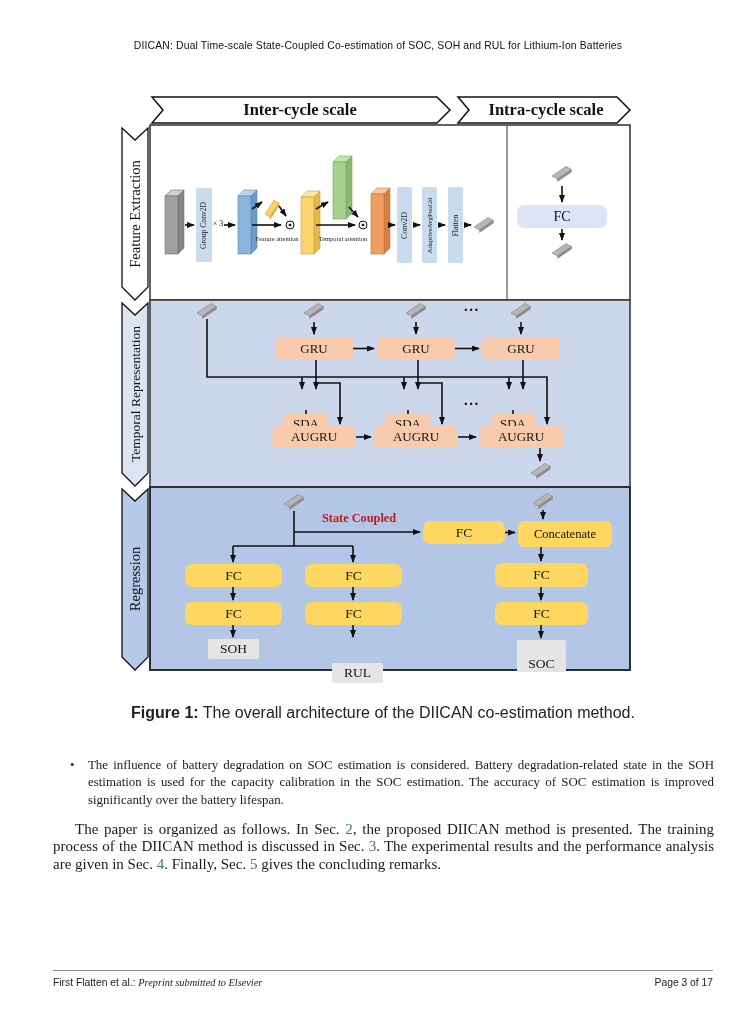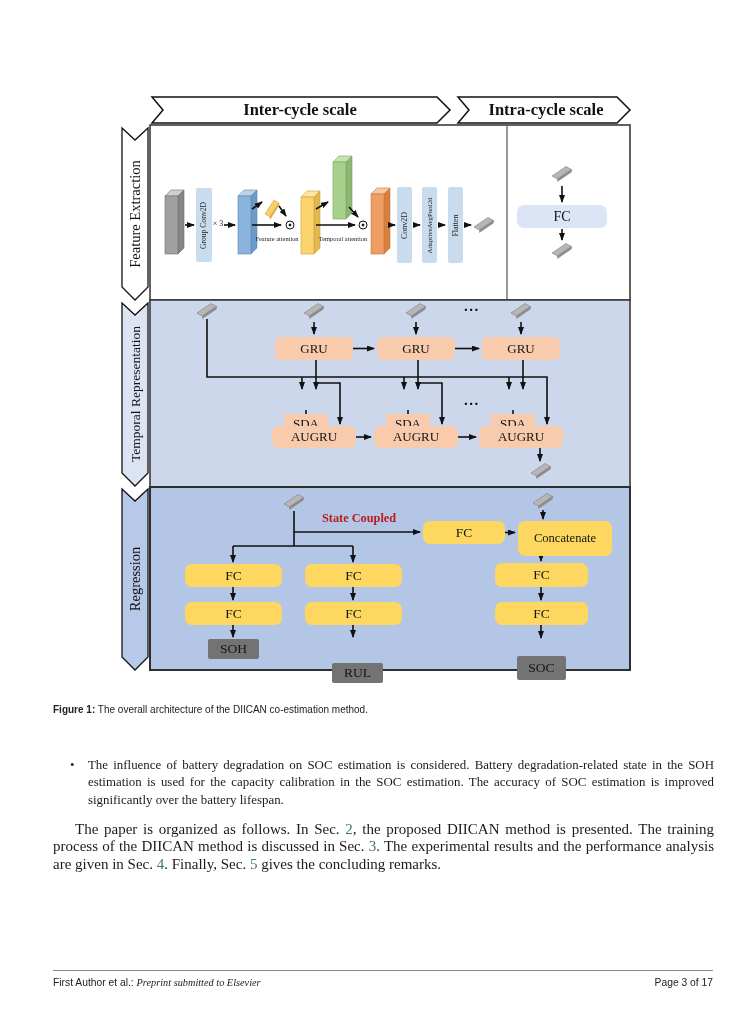--- a/index.html
+++ b/index.html
@@ -3,22 +3,22 @@
 <meta charset="utf-8">
 <style>
   html,body{margin:0;padding:0;background:#ffffff;}
   .page{position:relative;width:756px;height:1031px;background:#fff;overflow:hidden;
         font-family:"Liberation Serif",serif;color:#1b1b1b;}
   .abs{position:absolute;}
 
   
   .header{left:0;top:40px;width:756px;text-align:center;
           font-family:"Liberation Sans",sans-serif;font-size:10.4px;letter-spacing:.15px;color:#111;}
-  .caption{left:53px;top:704px;width:660px;
-           font-family:"Liberation Sans",sans-serif;font-size:10px;color:#222;}
+  .caption{left:53px;top:704px;width:660px;text-align:center;
+           font-family:"Liberation Sans",sans-serif;font-size:16px;color:#222;}
   .caption .cap-label{font-weight:bold;}
   .footer-rule{left:53px;top:970px;width:660px;border-top:1px solid #8a8a8a;height:0;}
   .footer{left:53px;top:977px;width:660px;display:flex;justify-content:space-between;
           font-family:"Liberation Sans",sans-serif;font-size:10.3px;color:#222;}
   .footer .preprint{font-family:"Liberation Serif",serif;font-style:italic;}
 
   
   .bullet-row{left:70px;top:757px;width:644px;display:flex;align-items:flex-start;
               font-size:12.9px;line-height:17.4px;}
   .bullet-glyph{width:18px;flex:0 0 18px;}
@@ -26,33 +26,34 @@
   .org-para{left:53px;top:821px;width:661px;text-align:justify;text-indent:22px;
             font-size:15px;line-height:17.4px;}
   .seclink{color:#3e7a52;}
 
   
   .dbox{position:absolute;display:flex;align-items:center;justify-content:center;
         font-family:"Liberation Serif",serif;color:#141414;}
   .peach{background:#f8cbad;border-radius:6px;font-size:13px;}
   .peach-sq{background:#f8cbad;border-radius:2px;font-size:13px;margin-top:24px;}
   .gold{background:#fdd75f;border-radius:7px;font-size:13.5px;}
-  .gold-sq{background:#737373;border-radius:2px;font-size:13.5px;}
+  .gold-sq{background:#e5e5e5;border-radius:2px;font-size:13.5px;}
   .fc-intra{background:#dbe5f5;border-radius:7px;font-size:14px;}
   .convrect{background:#c9dcee;border-radius:2px;}
   .vtext{transform:rotate(-90deg);white-space:nowrap;font-family:"Liberation Serif",serif;color:#222;}
   .flabel{position:absolute;font-family:"Liberation Serif",serif;color:#222;text-align:center;}
   .dots{position:absolute;font-weight:bold;font-size:15px;letter-spacing:1.5px;color:#111;}
   .statec{position:absolute;font-weight:bold;font-size:12.3px;color:#b91c1c;}
 </style>
 </head>
 <body>
 
 <div class="page">
 
+  <div class="abs header">DIICAN: Dual Time-scale State-Coupled Co-estimation of SOC, SOH and RUL for Lithium-Ion Batteries</div>
 
   <svg class="abs" style="left:0;top:0" width="756" height="1031" viewBox="0 0 756 1031">
     <defs>
       <marker id="ah" viewBox="0 0 8 6" refX="7" refY="3" markerWidth="8" markerHeight="6" orient="auto" markerUnits="userSpaceOnUse">
         <path d="M0,0 L8,3 L0,6 Z" fill="#111"></path>
       </marker>
       <g id="slab">
         <polygon points="0,10 14,0.5 19.5,3.5 5.5,13" fill="#b6b6b6" stroke="#7f7f7f" stroke-width="0.6"></polygon>
         <polygon points="5.5,13 19.5,3.5 19.5,6 5.5,15.5" fill="#8d8d8d" stroke="#7f7f7f" stroke-width="0.4"></polygon>
       </g>
@@ -236,21 +237,21 @@
     <span>AUGRU</span>
   </div>
   <div class="dbox peach" style="left:479px;top:426px;width:84px;height:22px;">
     <span>AUGRU</span>
   </div>
 
   <div class="statec" style="left:322px;top:511px;">State Coupled</div>
   <div class="dbox gold" style="left:423px;top:521px;width:82px;height:23px;">
     <span>FC</span>
   </div>
-  <div class="dbox gold" style="left:518px;top:521px;width:94px;height:35px;font-size:12.6px;">
+  <div class="dbox gold" style="left:518px;top:521px;width:94px;height:26px;font-size:12.6px;border-radius:6px;">
     <span>Concatenate</span>
   </div>
   <div class="dbox gold" style="left:185px;top:564px;width:97px;height:23px;">
     <span>FC</span>
   </div>
   <div class="dbox gold" style="left:305px;top:564px;width:97px;height:23px;">
     <span>FC</span>
   </div>
   <div class="dbox gold" style="left:495px;top:563px;width:93px;height:24px;">
     <span>FC</span>
@@ -263,38 +264,38 @@
   </div>
   <div class="dbox gold" style="left:495px;top:602px;width:93px;height:23px;">
     <span>FC</span>
   </div>
   <div class="dbox gold-sq" style="left:208px;top:639px;width:51px;height:20px;">
     <span>SOH</span>
   </div>
   <div class="dbox gold-sq" style="left:332px;top:639px;width:51px;height:20px;margin-top:24px;">
     <span>RUL</span>
   </div>
-  <div class="dbox gold-sq" style="left:517px;top:656px;width:49px;height:24px;">
+  <div class="dbox gold-sq" style="left:517px;top:640px;width:49px;height:32px;align-items:flex-end;">
     <span>SOC</span>
   </div>
 
   <div class="abs caption">
     <span class="cap-label">Figure 1:</span>
     <span>The overall architecture of the DIICAN co-estimation method.</span>
   </div>
 
   <div class="abs bullet-row">
     <div class="bullet-glyph">•</div>
     <div class="bullet-text">The influence of battery degradation on SOC estimation is considered. Battery degradation-related state in the SOH estimation is used for the capacity calibration in the SOC estimation. The accuracy of SOC estimation is improved significantly over the battery lifespan.</div>
   </div>
 
   <div class="abs org-para"><span>The paper is organized as follows. In Sec. </span><span class="seclink">2</span><span>, the proposed DIICAN method is presented. The training process of the DIICAN method is discussed in Sec. </span><span class="seclink">3</span><span>. The experimental results and the performance analysis are given in Sec. </span><span class="seclink">4</span><span>. Finally, Sec. </span><span class="seclink">5</span><span> gives the concluding remarks.</span></div>
 
   <div class="abs footer-rule"></div>
   <div class="abs footer">
     <div>
-      <span>First Author et al.:</span>
+      <span>First Flatten et al.:</span>
       <span class="preprint">Preprint submitted to Elsevier</span>
     </div>
     <div>Page 3 of 17</div>
   </div>
 
 </div>
 
 </body></html>

